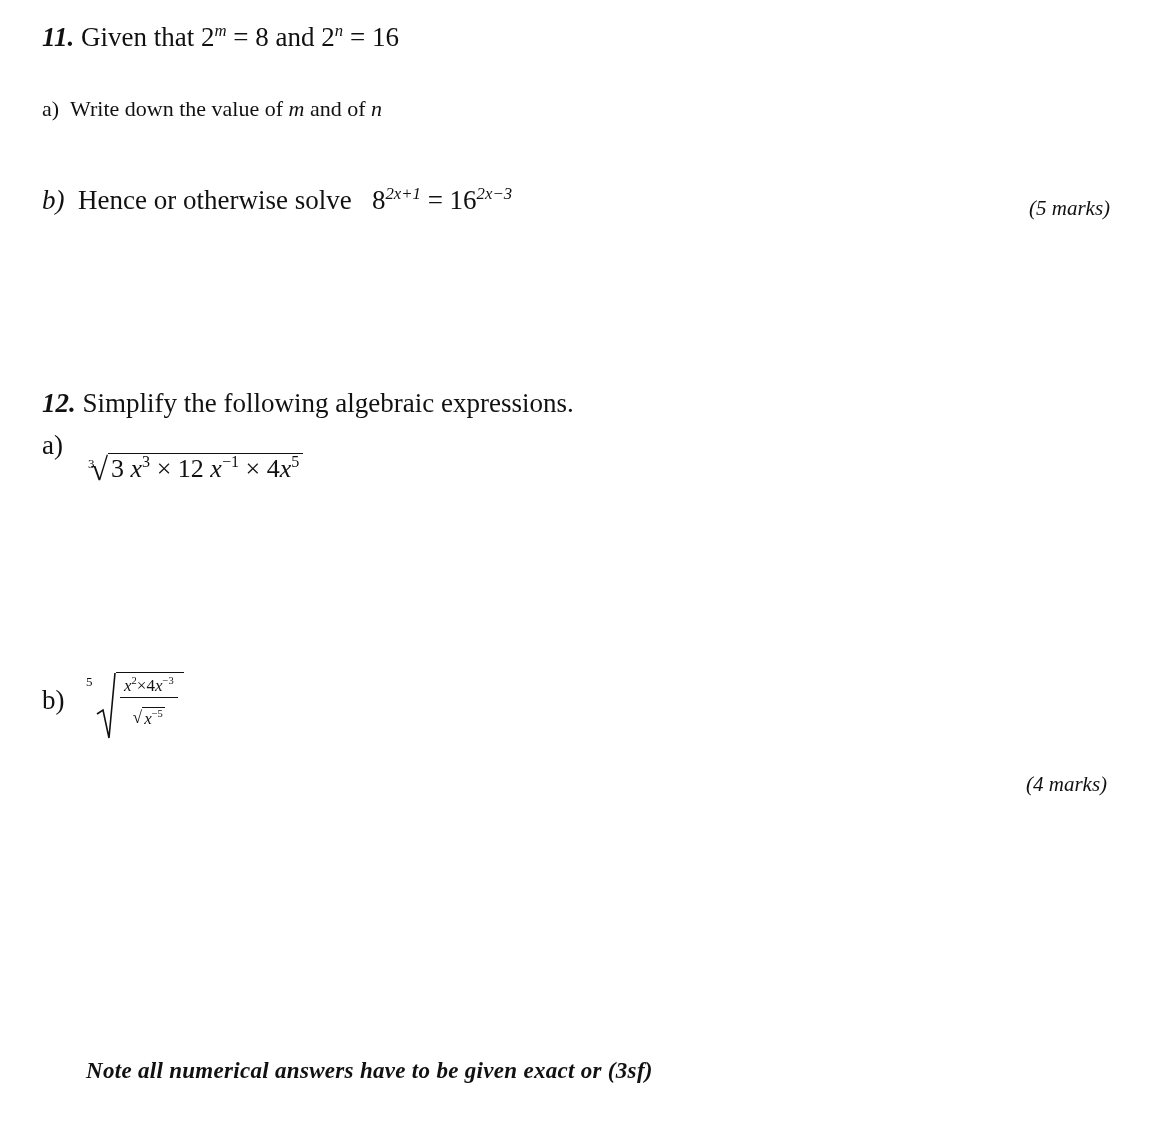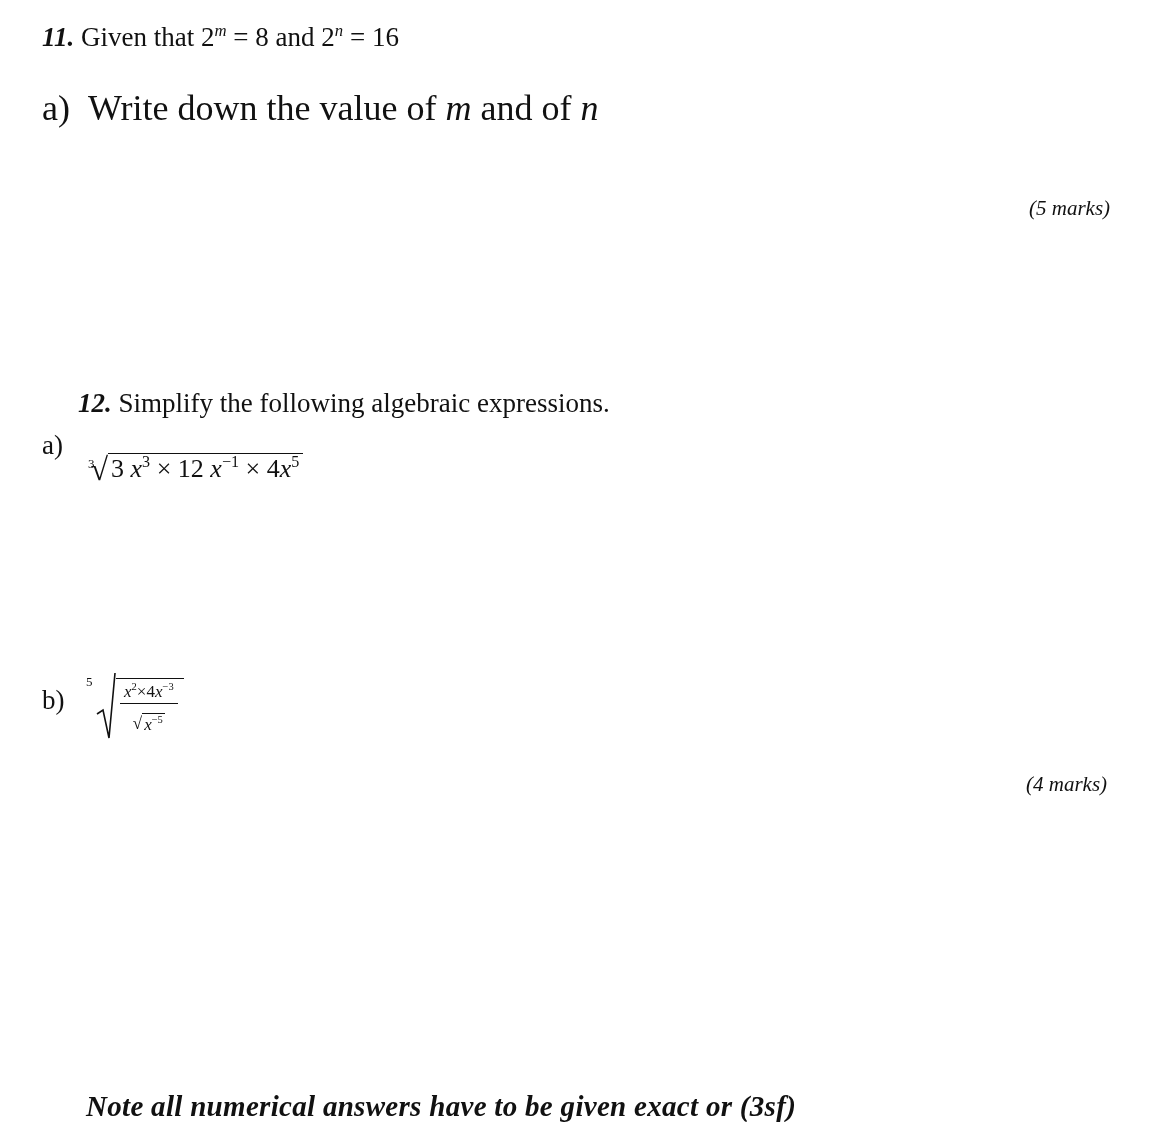--- a/index.html
+++ b/index.html
@@ -50,38 +50,37 @@
     line-height: 0;
   }
   
   #q11-stem {
     left: 42px;
     top: 22px;
     font-size: 27px;
   }
   #q11-a {
     left: 42px;
-    top: 87px;
-    font-size: 36px;
+    top: 96px;
+    font-size: 22px;
   }
   #q11-b {
     left: 42px;
     top: 185px;
     font-size: 27px;
   }
   #q11-marks {
     left: 1029px;
     top: 196px;
   }
   
   #q12-stem {
     left: 42px;
     top: 388px;
     font-size: 27px;
-    margin-left: 36px;
   }
   #q12-a-label {
     left: 42px;
     top: 430px;
     font-size: 27px;
   }
   #q12-a-expr {
     left: 84px;
     top: 428px;
     font-size: 26px;
@@ -139,21 +138,21 @@
   .bigrad .sign {
     position: absolute;
     left: 10px;
     top: 2px;
     width: 20px;
     height: 70px;
   }
   .bigrad .content {
     position: absolute;
     left: 30px;
-    top: 10px;
+    top: 4px;
     border-top: 1.4px solid #111;
     padding: 2px 6px 0 4px;
   }
   .frac {
     display: inline-block;
     text-align: center;
     font-size: 17px;
     line-height: 1.25;
   }
   .frac .num {
@@ -176,25 +175,24 @@
     border-top: 1.1px solid #111;
     display: inline-block;
     padding: 0 2px;
     position: relative;
     top: 0.5px;
   }
   
   #footer-note {
     left: 86px;
     top: 1058px;
-    font-size: 29px;
+    font-size: 23px;
     font-style: italic;
     font-weight: bold;
     letter-spacing: 0.3px;
-    margin-top: 32px;
   }
   #watermark-cn {
     position: absolute;
     left: 880px;
     top: 1060px;
     font-family: "Liberation Sans", sans-serif;
     font-size: 26px;
     color: #6f7277;
     font-weight: bold;
     white-space: nowrap;
@@ -208,20 +206,23 @@
 
   <div class="line" id="q11-stem">
     <span class="qnum">11.</span>
     <span>Given that </span><span class="math">2</span><sup class="italic">m</sup><span class="math"> = 8</span><span>  and </span><span class="math">2</span><sup class="italic">n</sup><span class="math"> = 16</span>
   </div>
 
   <div class="line" id="q11-a">
     <span class="part">a)</span>&nbsp;&nbsp;<span>Write down the value of </span><span class="italic">m</span><span> and of </span><span class="italic">n</span>
   </div>
 
+  <div class="line" id="q11-b">
+    <span class="part-i">b)</span>&nbsp;&nbsp;<span>Hence or otherwise solve </span>&nbsp;&nbsp;<span class="math">8</span><sup class="italic">2x+1</sup><span class="math"> = </span><span class="math">16</span><sup class="italic">2x−3</sup>
+  </div>
 
   <div class="line marks" id="q11-marks">(5 marks)</div>
 
   <div class="line" id="q12-stem">
     <span class="qnum">12.</span>
     <span>Simplify the following algebraic expressions.</span>
   </div>
 
   <div class="line" id="q12-a-label">a)</div>
   <div class="line" id="q12-a-expr">

